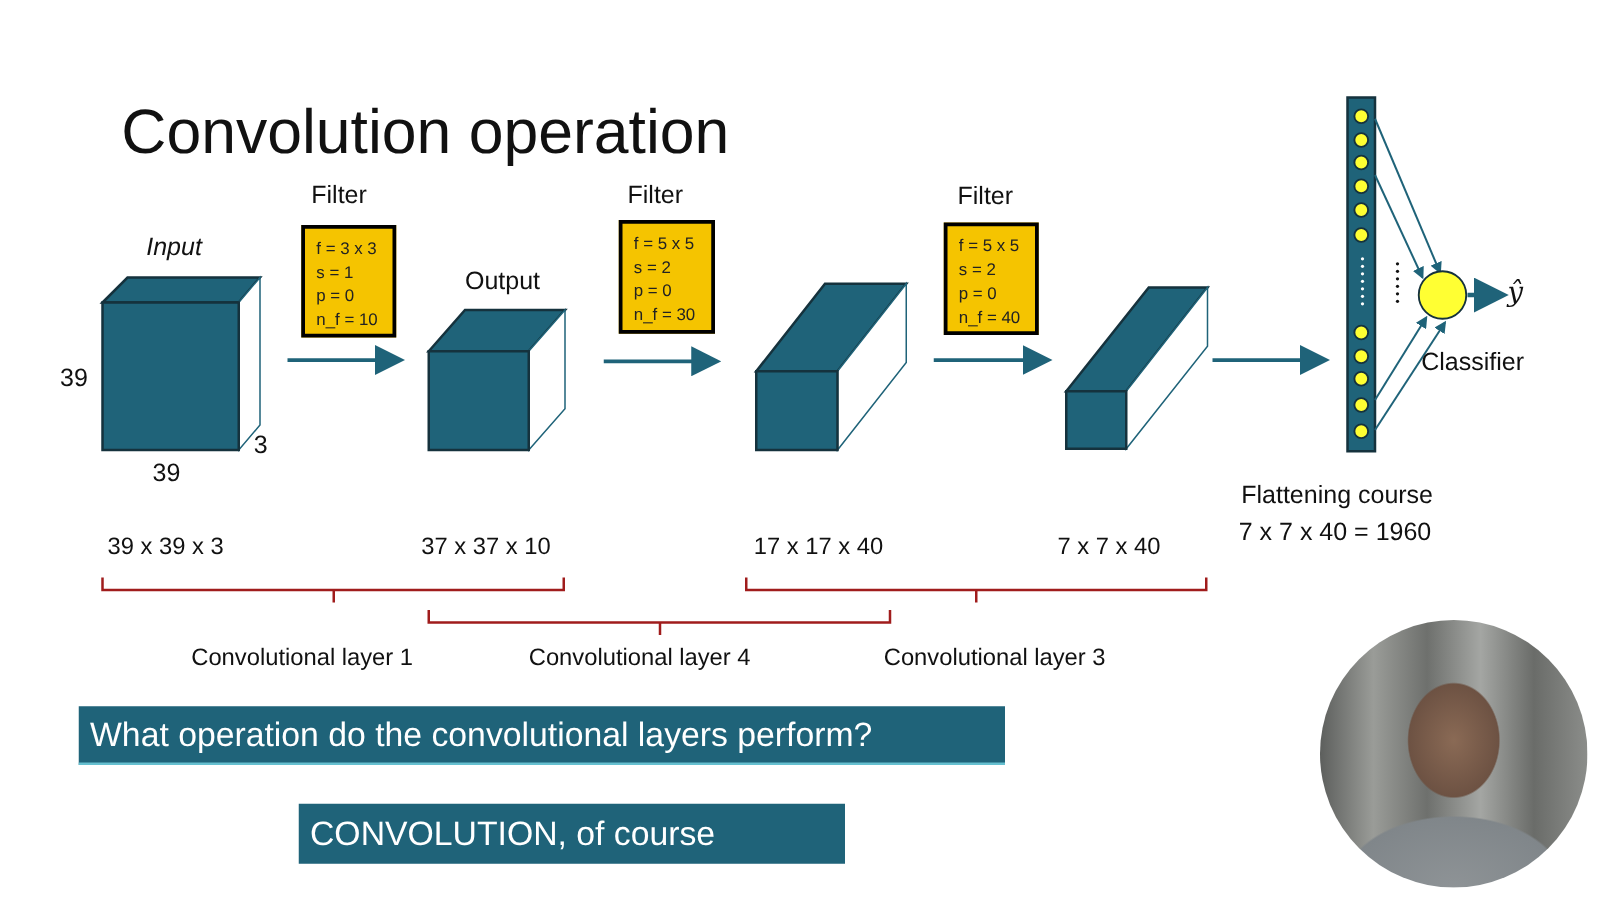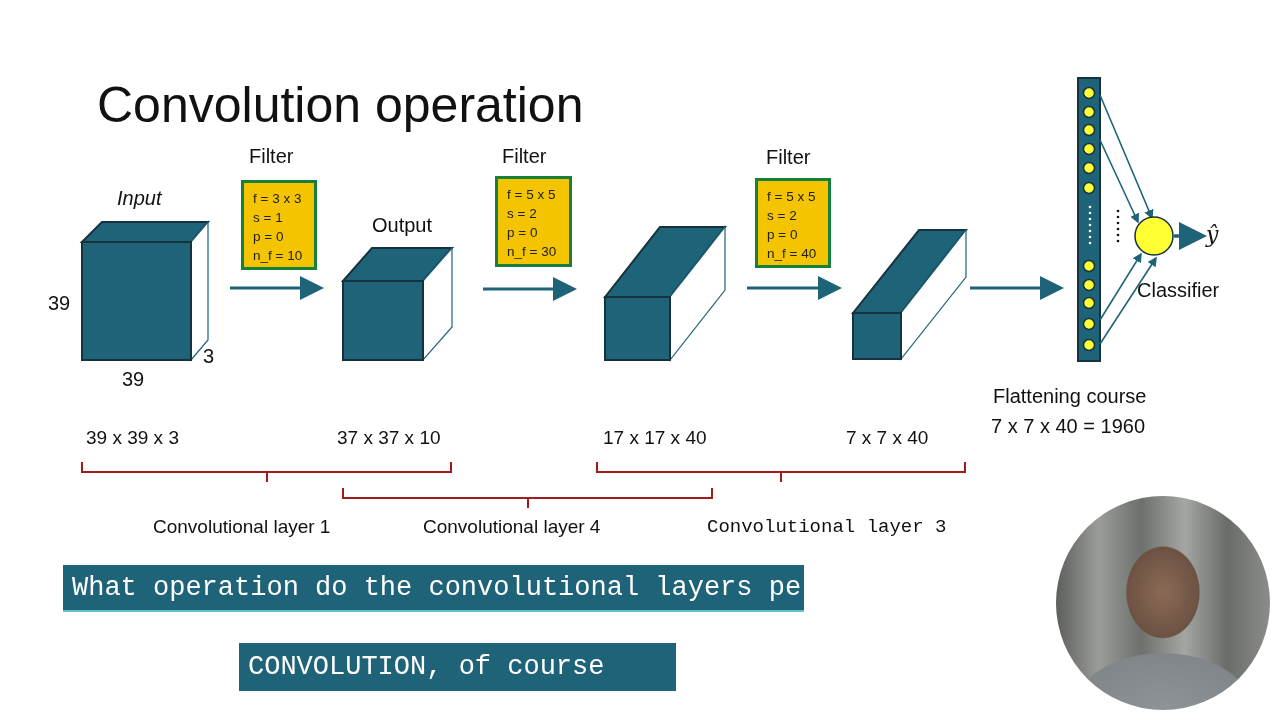--- a/index.html
+++ b/index.html
@@ -1,23 +1,23 @@
 <!DOCTYPE html>
 <html><head>
 <meta charset="utf-8">
 <style>
   html, body { margin:0; padding:0; background:#ffffff; }
   body { width:1280px; height:720px; position:relative; overflow:hidden; font-family:"Liberation Sans", sans-serif; color:#111; }
   .abs { position:absolute; }
   .title { left:97px; top:76px; font-size:50px; font-weight:400; letter-spacing:0px; color:#111; }
   .lbl { font-size:20px; color:#111; white-space:nowrap; }
   .dim { font-size:19px; color:#111; white-space:nowrap; }
-  .filter-box { background:#f5c400; border:3px solid #15803d; box-sizing:border-box; font-size:13.5px; line-height:19px; padding:6px 0 0 9px; color:#222; }
+  .filter-box { background:#f5c400; border:3px solid #000000; box-sizing:border-box; font-size:13.5px; line-height:19px; padding:6px 0 0 9px; color:#222; }
   .filter-box div { white-space:nowrap; }
-  .banner { background:#1f6379; color:#fff; white-space:nowrap;font-family:Liberation Mono, monospace; }
+  .banner { background:#1f6379; color:#fff; white-space:nowrap; }
   .q { left:63px; top:565px; width:741px; height:47px; font-size:27px; line-height:47px; padding-left:9px; box-sizing:border-box; border-bottom:2px solid #66c0d0; }
   .a { left:239px; top:643px; width:437px; height:48px; font-size:27px; line-height:48px; padding-left:9px; box-sizing:border-box; }
   .webcam { left:1056px; top:496px; width:214px; height:214px; border-radius:50%; overflow:hidden;
     background: radial-gradient(ellipse 60px 75px at 50% 45%, #8a6a55 0%, #6d5243 60%, transparent 62%),
                 radial-gradient(ellipse 110px 70px at 50% 100%, #8e9396 0%, #80868a 80%, transparent 82%),
                 linear-gradient(90deg,#5d5f5d,#9a9c98 20%,#6e706d 40%,#a4a6a3 60%,#6a6c69 80%,#8b8d8a);
   }
 </style>
 </head>
 <body>
@@ -148,21 +148,21 @@
   <div>n_f = 40</div>
 </div>
 
 <div class="abs dim" style="left:86px;top:427px;">39 x 39 x 3</div>
 <div class="abs dim" style="left:337px;top:427px;">37 x 37 x 10</div>
 <div class="abs dim" style="left:603px;top:427px;">17 x 17 x 40</div>
 <div class="abs dim" style="left:846px;top:427px;">7 x 7 x 40</div>
 
 <div class="abs dim" style="left:153px;top:516px;">Convolutional layer 1</div>
 <div class="abs dim" style="left:423px;top:516px;">Convolutional layer 4</div>
-<div class="abs dim" style="left:707px;top:516px;font-family:Liberation Mono, monospace;">Convolutional layer 3</div>
+<div class="abs dim" style="left:707px;top:516px;">Convolutional layer 3</div>
 
 <div class="abs lbl" style="left:993px;top:385px;">Flattening course</div>
 <div class="abs lbl" style="left:991px;top:415px;">7 x 7 x 40 = 1960</div>
 <div class="abs lbl" style="left:1137px;top:279px;">Classifier</div>
 <div class="abs" style="left:1206px;top:222px;font-family:'DejaVu Serif',serif;font-style:italic;font-size:22px;">ŷ</div>
 
 <div class="abs banner q">What operation do the convolutional layers perform?</div>
 <div class="abs banner a">CONVOLUTION, of course</div>
 
 <div class="abs webcam"></div>

